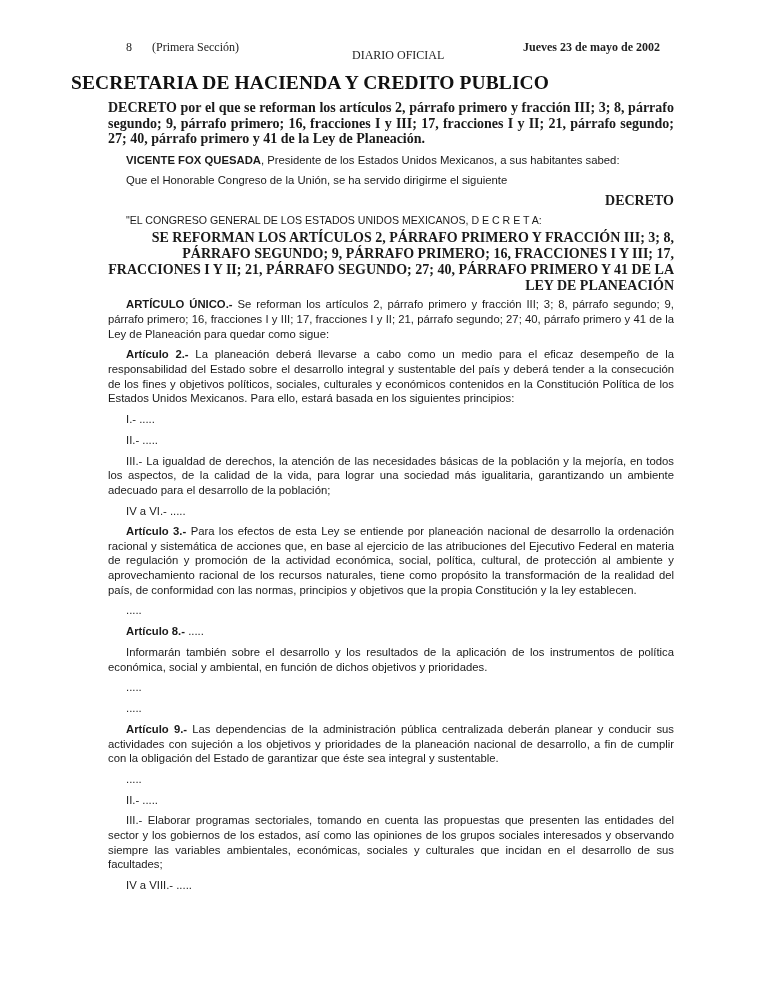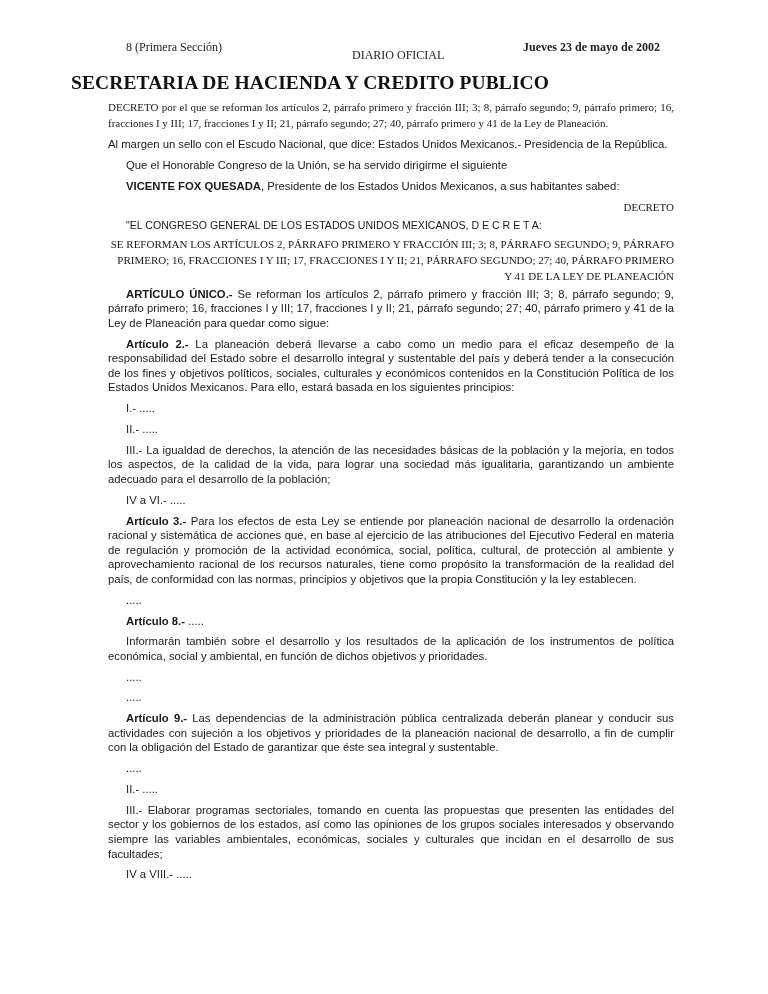--- a/index.html
+++ b/index.html
@@ -1,50 +1,49 @@
 <!DOCTYPE html>
 <html><head>
 <meta charset="utf-8">
 <style>
   html, body { margin: 0; padding: 0; background: #ffffff; }
   body { width: 768px; height: 994px; position: relative; overflow: hidden; color: #111; }
   .header { position: absolute; top: 40px; left: 126px; width: 534px; height: 16px;
     font-family: "Liberation Serif", serif; font-size: 12px; color: #222; }
   .header .num { position: absolute; left: 0; }
-  .header .sec { position: absolute; left: 9px; }
+  .header .sec { position: absolute; left: 26px; }
   .header .paper { position: absolute; left: 226px; margin-top: 8px; }
   .header .date { position: absolute; right: 0; font-weight: bold; }
   .title { position: absolute; top: 72px; left: 0; width: 620px; text-align: center;
     font-family: "Liberation Serif", serif; font-weight: bold; font-size: 19.5px; letter-spacing: 0.1px; }
   .body { position: absolute; top: 100px; left: 108px; width: 566px;
     font-family: "Liberation Sans", sans-serif; font-size: 11.3px; line-height: 14.6px; color: #1a1a1a; }
   .p { margin: 0 0 6.2px 0; text-align: justify; }
   .ind { text-indent: 18px; }
-  .serif-b { font-family: "Liberation Serif", serif; font-weight: normal; font-size: 11px; }
+  .serif-b { font-family: "Liberation Serif", serif; font-weight: bold; font-size: 14px; }
   .center { text-align: right; }
   .caps { font-size: 10.6px; }
   b { font-weight: bold; }
 </style>
 </head>
 <body>
 
 <div class="header">
   <span class="num">8</span>
   <span class="sec">(Primera Sección)</span>
   <span class="paper">DIARIO OFICIAL</span>
   <span class="date">Jueves 23 de mayo de 2002</span>
 </div>
 
 <div class="title">SECRETARIA DE HACIENDA Y CREDITO PUBLICO</div>
 
 <div class="body">
   <p class="p serif-b" style="text-align:justify;line-height:15.5px;">DECRETO por el que se reforman los artículos 2, párrafo primero y fracción III; 3; 8, párrafo segundo; 9, párrafo primero; 16, fracciones I y III; 17, fracciones I y II; 21, párrafo segundo; 27; 40, párrafo primero y 41 de la Ley de Planeación.</p>
-  <p class="p">Al margen un sello con el Escudo Nacional, que dice: Estados Unidos Mexicanos.- Presidencia de la República.</p>
+  <p class="p ind"><b>VICENTE FOX QUESADA</b><span>, Presidente de los Estados Unidos Mexicanos, a sus habitantes sabed:</span></p>
   <p class="p ind">Que el Honorable Congreso de la Unión, se ha servido dirigirme el siguiente</p>
-  <p class="p ind"><b>VICENTE FOX QUESADA</b><span>, Presidente de los Estados Unidos Mexicanos, a sus habitantes sabed:</span></p>
   <p class="p center serif-b" style="margin-bottom:4px">DECRETO</p>
   <p class="p ind caps" style="margin-bottom:3px">"EL CONGRESO GENERAL DE LOS ESTADOS UNIDOS MEXICANOS, D E C R E T A:</p>
   <p class="p center serif-b" style="line-height:16px;margin-bottom:3px">SE REFORMAN LOS ARTÍCULOS 2, PÁRRAFO PRIMERO Y FRACCIÓN III; 3; 8, PÁRRAFO SEGUNDO; 9, PÁRRAFO PRIMERO; 16, FRACCIONES I Y III; 17, FRACCIONES I Y II; 21, PÁRRAFO SEGUNDO; 27; 40, PÁRRAFO PRIMERO Y 41 DE LA LEY DE PLANEACIÓN</p>
   <p class="p ind"><b>ARTÍCULO ÚNICO.-</b><span> Se reforman los artículos 2, párrafo primero y fracción III; 3; 8, párrafo segundo; 9, párrafo primero; 16, fracciones I y III; 17, fracciones I y II; 21, párrafo segundo; 27; 40, párrafo primero y 41 de la Ley de Planeación para quedar como sigue:</span></p>
   <p class="p ind"><b>Artículo 2.-</b><span> La planeación deberá llevarse a cabo como un medio para el eficaz desempeño de la responsabilidad del Estado sobre el desarrollo integral y sustentable del país y deberá tender a la consecución de los fines y objetivos políticos, sociales, culturales y económicos contenidos en la Constitución Política de los Estados Unidos Mexicanos. Para ello, estará basada en los siguientes principios:</span></p>
   <p class="p ind">I.- .....</p>
   <p class="p ind">II.- .....</p>
   <p class="p ind">III.- La igualdad de derechos, la atención de las necesidades básicas de la población y la mejoría, en todos los aspectos, de la calidad de la vida, para lograr una sociedad más igualitaria, garantizando un ambiente adecuado para el desarrollo de la población;</p>
   <p class="p ind">IV a VI.- .....</p>
   <p class="p ind"><b>Artículo 3.-</b><span> Para los efectos de esta Ley se entiende por planeación nacional de desarrollo la ordenación racional y sistemática de acciones que, en base al ejercicio de las atribuciones del Ejecutivo Federal en materia de regulación y promoción de la actividad económica, social, política, cultural, de protección al ambiente y aprovechamiento racional de los recursos naturales, tiene como propósito la transformación de la realidad del país, de conformidad con las normas, principios y objetivos que la propia Constitución y la ley establecen.</span></p>

